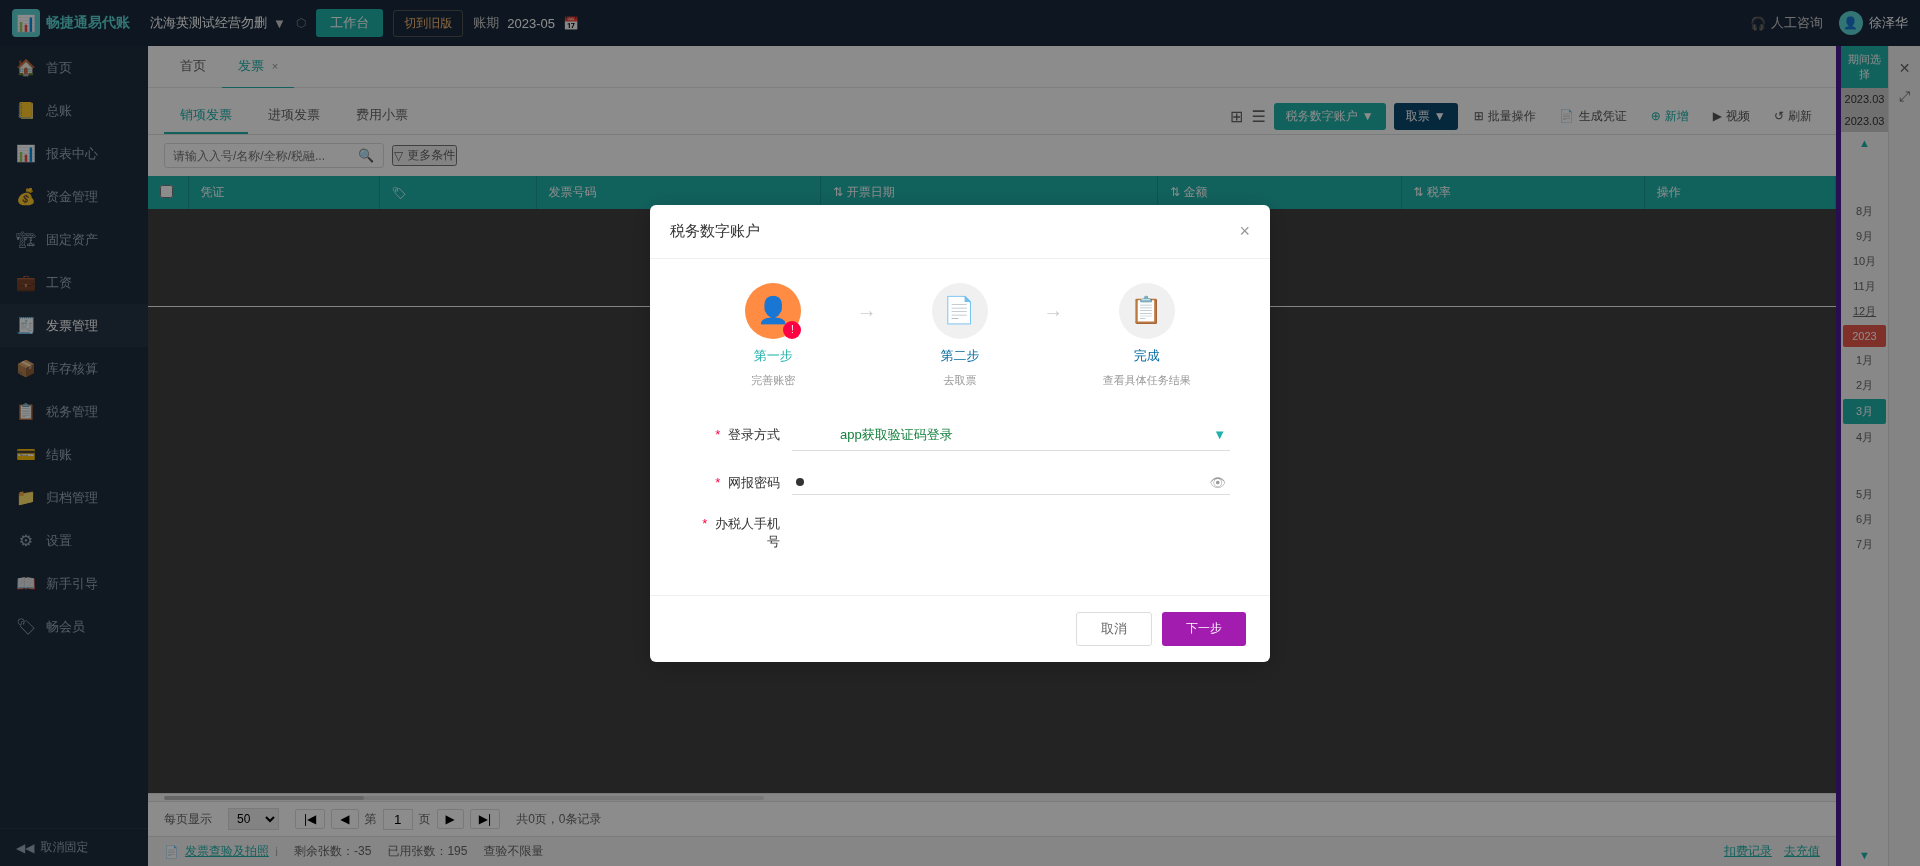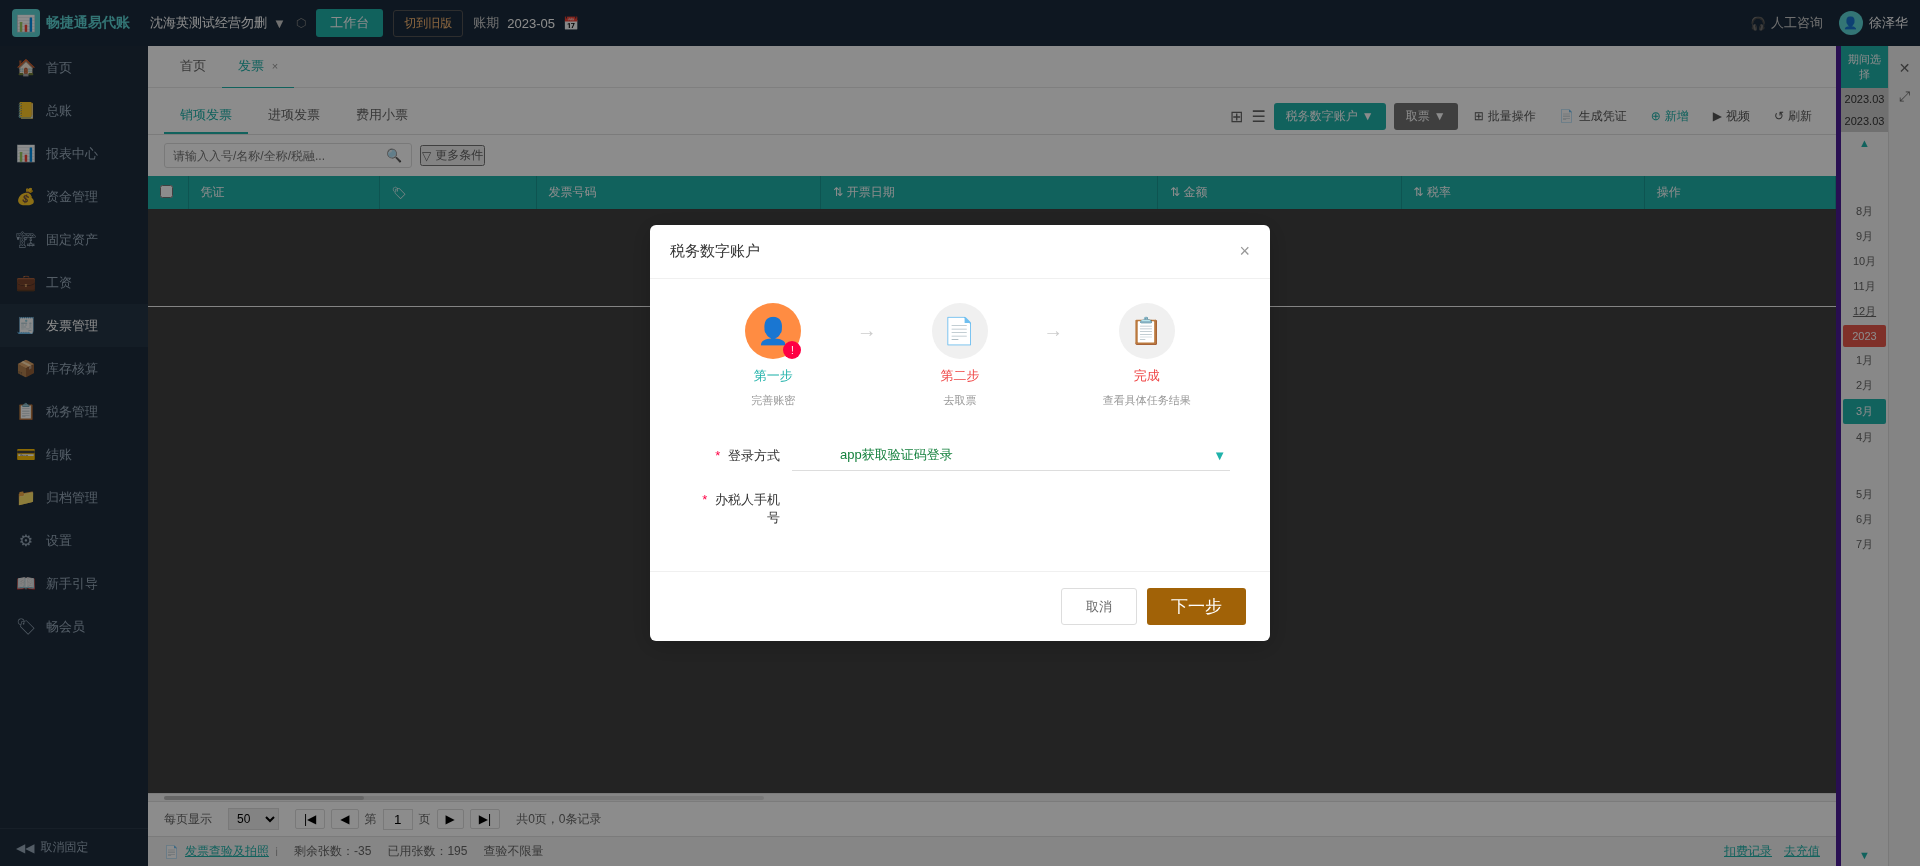--- a/index.html
+++ b/index.html
@@ -39,21 +39,21 @@
     
     .invoice-nav { display: flex; align-items: center; padding: 10px 16px 0; background: white; border-bottom: 1px solid #e0e0e0; }
     .invoice-tab { padding: 8px 16px; font-size: 13px; color: #666; cursor: pointer; border-bottom: 2px solid transparent; margin-right: 4px; }
     .invoice-tab.active { color: #20b2aa; border-bottom: 2px solid #20b2aa; }
 
     
     .toolbar { display: flex; align-items: center; padding: 8px 16px; background: white; gap: 8px; flex-wrap: wrap; }
     .search-input { border: 1px solid #ddd; border-radius: 3px; padding: 5px 10px; font-size: 12px; width: 200px; color: #999; }
     .filter-btn { color: #666; font-size: 12px; cursor: pointer; display: flex; align-items: center; gap: 4px; }
     .tax-digital-btn { background: #20b2aa; color: white; border: none; padding: 5px 12px; border-radius: 3px; cursor: pointer; font-size: 12px; display: flex; align-items: center; gap: 4px; }
-    .fetch-btn { background: #737373; color: white; border: none; padding: 5px 12px; border-radius: 3px; cursor: pointer; font-size: 12px; display: flex; align-items: center; gap: 4px; }
+    .fetch-btn { background: #0c4a6e; color: white; border: none; padding: 5px 12px; border-radius: 3px; cursor: pointer; font-size: 12px; display: flex; align-items: center; gap: 4px; }
     .action-btn { background: transparent; color: #555; border: none; padding: 5px 8px; cursor: pointer; font-size: 12px; display: flex; align-items: center; gap: 4px; }
     .add-btn { color: #20b2aa; border: none; background: transparent; padding: 5px 8px; cursor: pointer; font-size: 12px; display: flex; align-items: center; gap: 4px; }
 
     
     .table-container { flex: 1; background: #404040; overflow: auto; margin: 0; }
     .data-table { width: 100%; border-collapse: collapse; font-size: 12px; }
     .data-table th { background: #20b2aa; color: white; padding: 8px 12px; text-align: left; font-weight: normal; border-right: 1px solid #1a9a94; white-space: nowrap; }
     .data-table td { padding: 8px 12px; border-bottom: 1px solid #f0f0f0; color: #333; }
 
     
@@ -76,38 +76,38 @@
     .modal-footer { display: flex; justify-content: flex-end; gap: 10px; padding: 16px 24px; border-top: 1px solid #f0f0f0; }
 
     
     .steps-container { display: flex; align-items: flex-start; justify-content: center; margin-bottom: 32px; gap: 0; }
     .step { display: flex; flex-direction: column; align-items: center; gap: 8px; flex: 1; }
     .step-circle { width: 56px; height: 56px; border-radius: 50%; display: flex; align-items: center; justify-content: center; font-size: 24px; position: relative; }
     .step-circle.active { background: #ff8c42; }
     .step-circle.inactive { background: #f0f0f0; }
     .step-badge { position: absolute; bottom: 0; right: 0; background: #f04; color: white; border-radius: 50%; width: 18px; height: 18px; font-size: 10px; display: flex; align-items: center; justify-content: center; }
     .step-label { font-size: 13px; color: #20b2aa; font-weight: 500; }
-    .step-label.inactive-label { color: #ef4444; }
+    .step-label.inactive-label { color: #0369a1; }
     .step-desc { font-size: 11px; color: #999; }
     .step-arrow { display: flex; align-items: center; padding-top: 16px; color: #ccc; font-size: 20px; }
 
     
     .form-row { display: flex; align-items: center; margin-bottom: 20px; }
     .form-label { width: 90px; text-align: right; margin-right: 12px; color: #333; font-size: 13px; }
     .form-required { color: #f04; margin-right: 4px; }
     .form-select { flex: 1; border: none; border-bottom: 1px solid #ddd; padding: 6px 4px; font-size: 13px; color: #333; display: flex; align-items: center; justify-content: space-between; cursor: pointer; }
     .form-select-value { color: #15803d; margin-left: 44px; }
     .form-select-arrow { color: #20b2aa; }
     .form-password-row { display: flex; align-items: center; gap: 8px; flex: 1; border-bottom: 1px solid #ddd; padding: 4px; }
     .form-password-dot { width: 8px; height: 8px; background: #333; border-radius: 50%; }
     .form-password-eye { color: #999; cursor: pointer; margin-left: auto; }
 
     
     .btn-cancel { background: white; border: 1px solid #ddd; color: #666; padding: 7px 24px; border-radius: 3px; cursor: pointer; font-size: 13px; }
-    .btn-next { background: #a16207; border: none; color: white; padding: 7px 24px; border-radius: 3px; cursor: pointer; font-size: 17px; }
+    .btn-next { background: #a21caf; border: none; color: white; padding: 7px 24px; border-radius: 3px; cursor: pointer; font-size: 12px; }
 
     
     .scroll-area { height: 8px; background: #f5f5f5; border-top: 1px solid #e0e0e0; display: flex; align-items: center; padding: 0 16px; }
     .scroll-track { width: 600px; height: 4px; background: #ddd; border-radius: 2px; position: relative; }
     .scroll-thumb { width: 200px; height: 4px; background: #bbb; border-radius: 2px; }
   </style>
 </head>
 <body>
 
 <div class="app-container">
@@ -256,21 +256,21 @@
             <span>视频</span>
           </button>
           <button class="action-btn">
             <span>↺</span>
             <span>刷新</span>
           </button>
         </div>
       </div>
 
       <div class="toolbar">
-        <div style="display:flex;align-items:center;border:1px solid #ddd;border-radius:3px;padding:4px 8px;width:248px;">
+        <div style="display:flex;align-items:center;border:1px solid #ddd;border-radius:3px;padding:4px 8px;width:220px;">
           <input class="search-input" style="border: none; padding: 0px; width: 100%;" placeholder="请输入入号/名称/全称/税融...">
           <span style="color:#999;cursor:pointer;">🔍</span>
         </div>
         <button class="filter-btn">
           <span>▽</span>
           <span>更多条件</span>
         </button>
       </div>
 
       <div class="table-container">
@@ -414,20 +414,30 @@
         <div class="form-label">
           <span class="form-required">*</span>
           <span>登录方式</span>
         </div>
         <div class="form-select">
           <span class="form-select-value">app获取验证码登录</span>
           <span class="form-select-arrow">▼</span>
         </div>
       </div>
 
+      <div class="form-row">
+        <div class="form-label">
+          <span class="form-required">*</span>
+          <span>网报密码</span>
+        </div>
+        <div class="form-password-row">
+          <div class="form-password-dot"></div>
+          <span class="form-password-eye">👁</span>
+        </div>
+      </div>
 
       <div class="form-row">
         <div class="form-label">
           <span class="form-required">*</span>
           <span>办税人手机号</span>
         </div>
       </div>
 
     </div>
     <div class="modal-footer">

